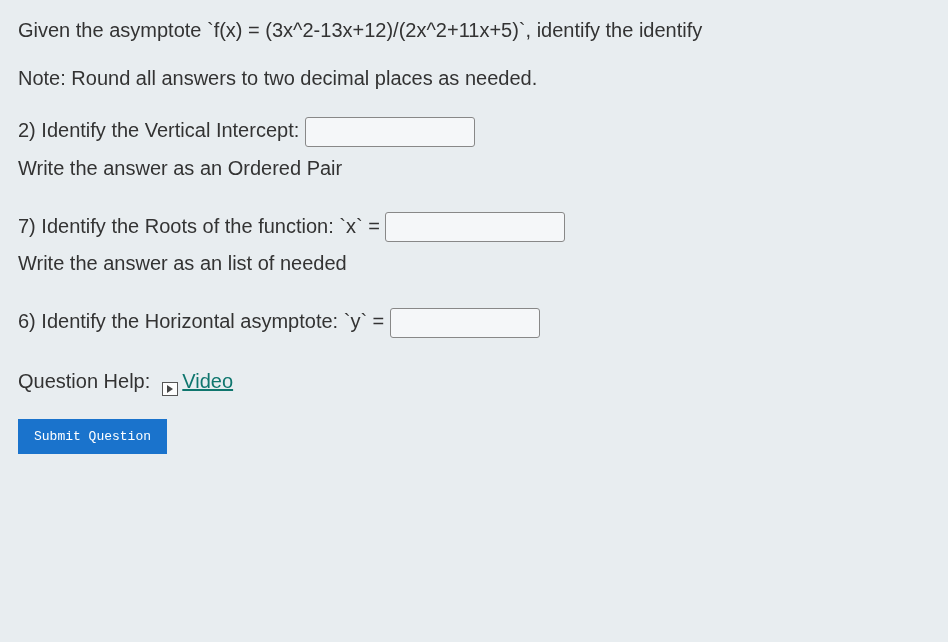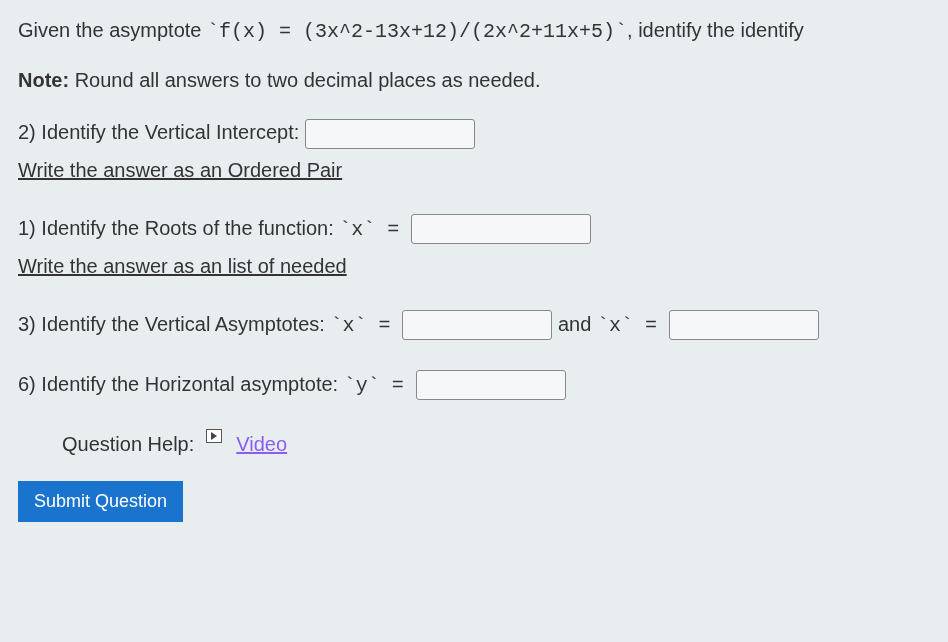--- a/index.html
+++ b/index.html
@@ -20,34 +20,33 @@
       font-size: 20px;
       line-height: 1.5;
     }
     .intro {
       margin-bottom: 18px;
     }
     .note {
       margin-bottom: 22px;
     }
     .note-label {
-      font-weight: bold;
+      font-weight: normal;
     }
     .part {
       margin-bottom: 28px;
     }
     .part-tight {
       margin-bottom: 6px;
     }
     .sub-instruction {
       margin-bottom: 28px;
-      text-decoration: underline;
     }
     .code {
-      font-family: Liberation Mono, monospace;
+      font-family: Liberation Sans, sans-serif;
     }
     input[type="text"] {
       border: 1px solid #888;
       background: #f5f7f9;
       height: 30px;
       font-size: 16px;
       padding: 2px 6px;
       vertical-align: middle;
       border-radius: 3px;
     }
@@ -59,50 +58,49 @@
     }
     .input-sm {
       width: 150px;
     }
     .help-row {
       margin-top: 6px;
       margin-bottom: 22px;
       display: flex;
       align-items: center;
       gap: 12px;
-      margin-left: 44px;
     }
     .video-link {
-      color: #8b5cf6;
+      color: #0f766e;
       text-decoration: underline;
       cursor: pointer;
       display: inline-flex;
-      align-items: flex-start;
-      gap: 14px;
+      align-items: flex-end;
+      gap: 4px;
     }
     .video-icon {
       display: inline-flex;
       width: 16px;
       height: 14px;
       border: 1px solid #555;
       align-items: center;
       justify-content: center;
       background: #fdfdfd;
     }
     .video-icon svg {
       display: block;
     }
     .submit-btn {
       background: #1a73cc;
       color: #fff;
       border: none;
       padding: 10px 16px;
-      font-size: 18px;
+      font-size: 13px;
       cursor: pointer;
-      font-family: Liberation Sans, sans-serif;
+      font-family: Liberation Mono, monospace;
     }
   </style>
 </head>
 <body>
 
 <div class="question-body">
 
   <div class="intro">
     <span>Given the asymptote </span><span class="code">`f(x) = (3x^2-13x+12)/(2x^2+11x+5)`</span><span>, identify the identify</span>
   </div>
@@ -111,31 +109,25 @@
     <span class="note-label">Note:</span><span> Round all answers to two decimal places as needed.</span>
   </div>
 
   <div class="part part-tight">
     <span>2) Identify the Vertical Intercept: </span>
     <input type="text" class="input-med" style="">
   </div>
   <div class="sub-instruction">Write the answer as an Ordered Pair</div>
 
   <div class="part part-tight">
-    <span>1) Identify the Roots of the function: </span><span class="code">`x` = </span>
+    <span>7) Identify the Roots of the function: </span><span class="code">`x` = </span>
     <input type="text" class="input-wide" style="">
   </div>
   <div class="sub-instruction">Write the answer as an list of needed</div>
 
-  <div class="part">
-    <span>3) Identify the Vertical Asymptotes: </span><span class="code">`x` = </span>
-    <input type="text" class="input-sm" style="">
-    <span> and </span><span class="code">`x` = </span>
-    <input type="text" class="input-sm" style="">
-  </div>
 
   <div class="part">
     <span>6) Identify the Horizontal asymptote: </span><span class="code">`y` = </span>
     <input type="text" class="input-sm" style="">
   </div>
 
   <div class="help-row">
     <span>Question Help:</span>
     <span class="video-link">
       <span class="video-icon">

